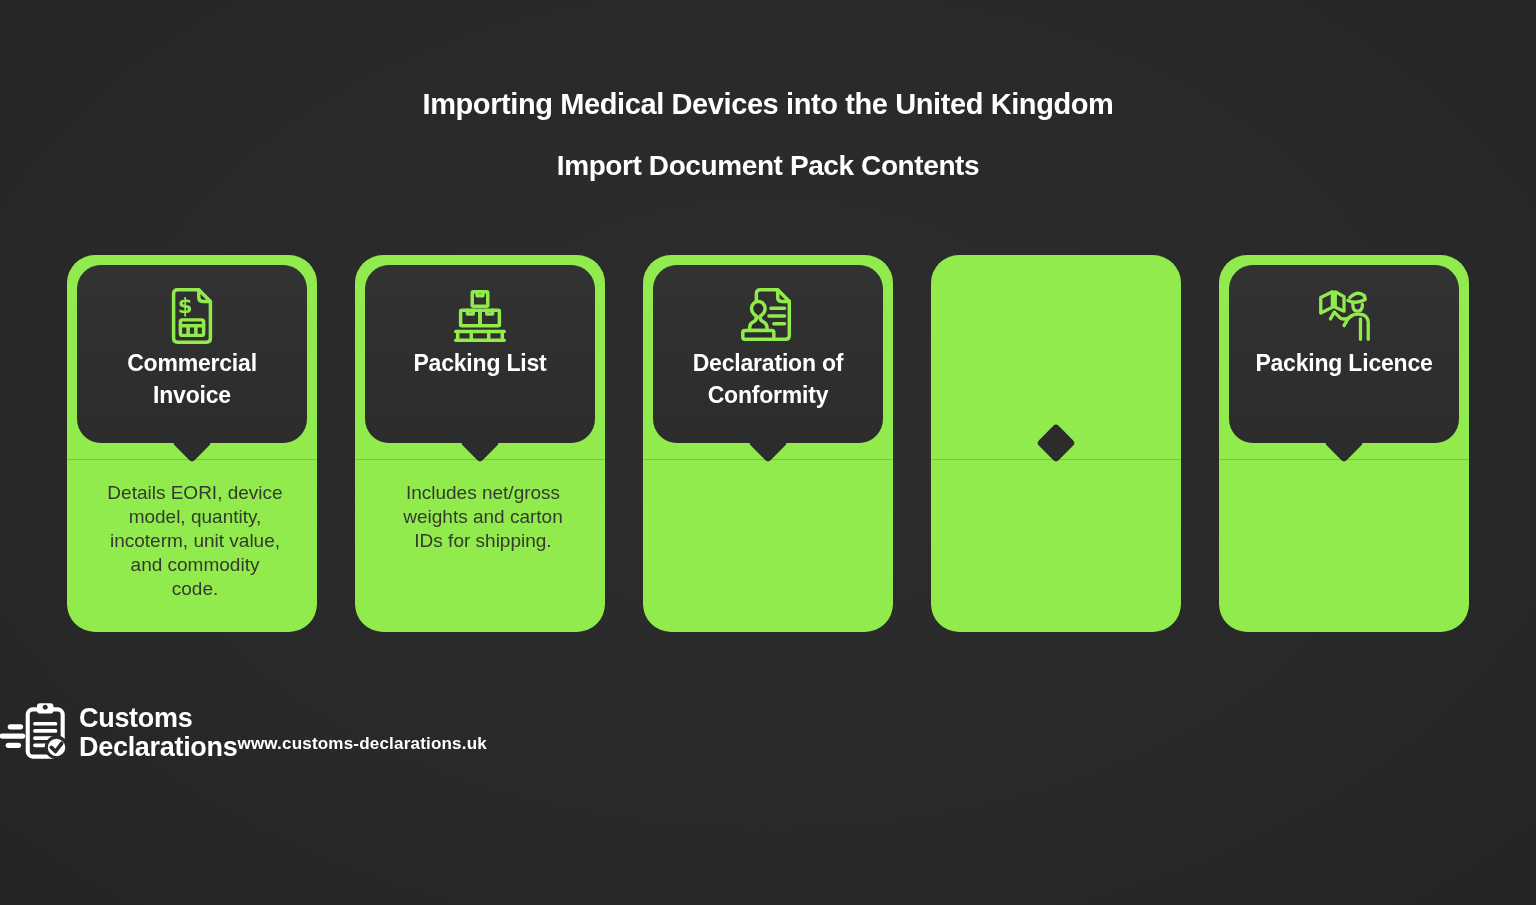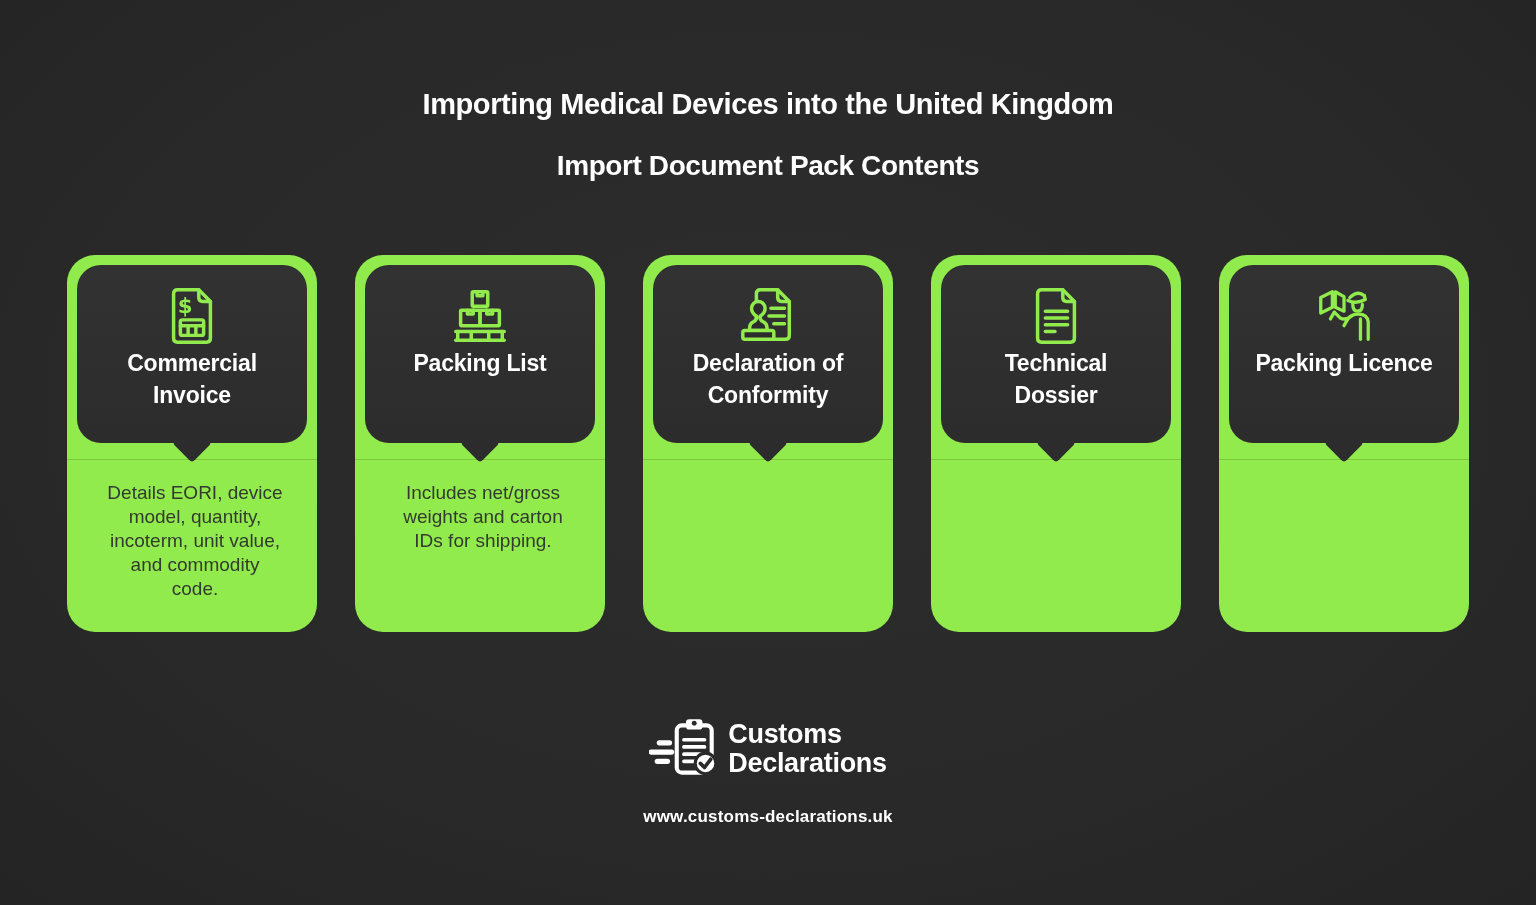--- a/index.html
+++ b/index.html
@@ -46,22 +46,22 @@
     color:#ffffff;font-weight:bold;
     font-size:23px;line-height:32px;text-align:center;letter-spacing:-0.2px;
   }
   .desc{
     position:absolute;top:226px;left:22px;right:16px;
     text-align:center;color:#333a30;
     font-size:19px;line-height:24px;z-index:2;
   }
 
   .footer{
-    position:absolute;top:712px;left:0;width:100%;
-    display:flex;flex-direction:column;align-items:center;
+    position:absolute;top:696px;left:0;width:100%;
+    display:flex;flex-direction:row;align-items:center;
   }
   .brand-row{display:flex;align-items:center;gap:5px;}
   .brand-logo{width:74px;height:74px;}
   .brand-text{
     color:#ffffff;font-weight:bold;font-size:27px;line-height:29px;
     letter-spacing:-0.3px;
   }
   .site-url{
     margin-top:21px;color:#ffffff;font-weight:bold;font-size:17px;
     letter-spacing:0.2px;
@@ -144,31 +144,20 @@
         <div class="card-title">
           <div>Declaration of</div>
           <div>Conformity</div>
         </div>
       </div>
     </div>
 
     <div class="card">
       <div class="seam"></div>
       <div class="notch"></div>
-      <div class="panel">
-        <svg class="card-icon" viewBox="0 0 64 64" fill="none" stroke="#92EB4C" stroke-width="3.6" stroke-linecap="round" stroke-linejoin="round">
-          <path d="M17 5 H39 L51 17 V55 Q51 59 47 59 H17 Q13 59 13 55 V9 Q13 5 17 5 Z"></path>
-          <path d="M39 5 V13 Q39 17 43 17 H51"></path>
-          <path d="M21 27 H44 M21 34 H44 M21 41 H44 M21 48 H31"></path>
-        </svg>
-        <div class="card-title">
-          <div>Technical</div>
-          <div>Dossier</div>
-        </div>
-      </div>
     </div>
 
     <div class="card">
       <div class="seam"></div>
       <div class="notch"></div>
       <div class="panel">
         <svg class="card-icon" viewBox="0 0 64 64" fill="none" stroke="#92EB4C" stroke-width="3.4" stroke-linecap="round" stroke-linejoin="round">
           <path d="M8 13 L20 7 V23 L8 29 Z"></path>
           <path d="M23 7 L32 12 V27 L23 23 Z"></path>
           <path d="M38 13 Q46 5 53 11"></path>

